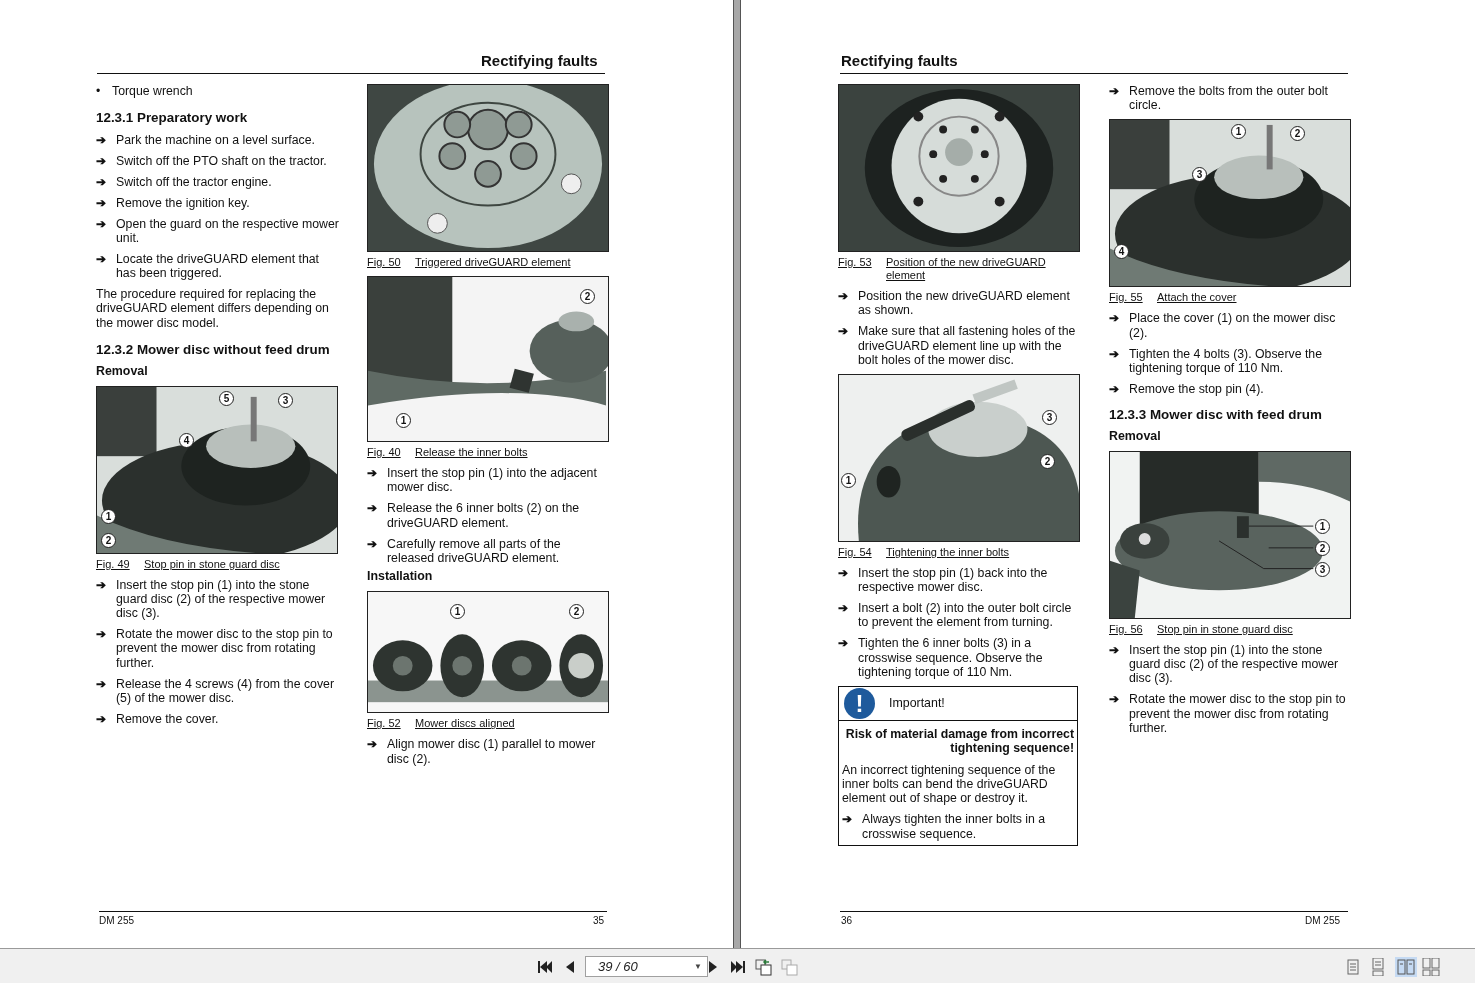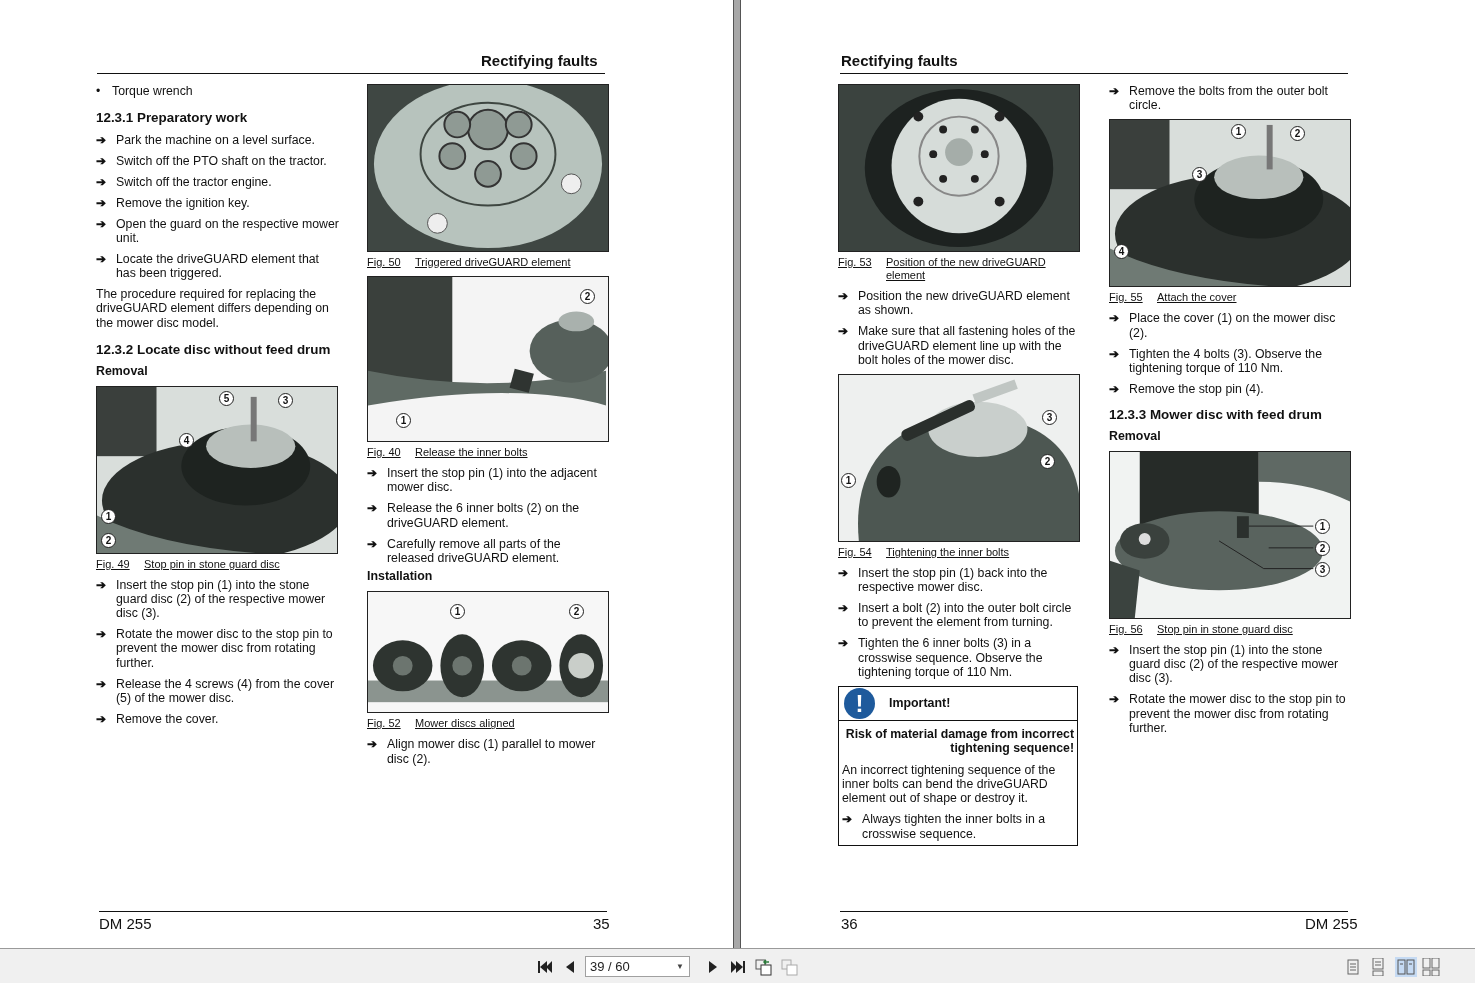--- a/index.html
+++ b/index.html
@@ -6,48 +6,48 @@
   html, body { width: 1475px; height: 983px; overflow: hidden; background: #ffffff; font-family: "Liberation Sans", sans-serif; color: #111; }
   .viewer { position: absolute; left: 0; top: 0; width: 1475px; height: 766px; background: #fff; }
   .page { position: absolute; top: 0; height: 948px; background: #fff; }
   .page-left { left: 0; width: 733px; }
   .page-right { left: 741px; width: 734px; }
   .gutter { position: absolute; left: 733px; top: 0; width: 8px; height: 948px; background: #a8a8a8; border-left: 1px solid #555; border-right: 1px solid #555; }
 
   .header-title { position: absolute; top: 52px; font-size: 15px; font-weight: bold; }
   .header-rule { position: absolute; top: 73px; height: 1px; background: #111; }
   .footer-rule { position: absolute; top: 911px; height: 1px; background: #111; }
-  .footer-text { position: absolute; top: 915px; font-size: 15px; }
+  .footer-text { position: absolute; top: 915px; font-size: 10px; }
 
   .col { position: absolute; font-size: 12.3px; line-height: 14.3px; }
   .step { position: relative; padding-left: 20px; margin-bottom: 6.7px; }
   .step .arrow { position: absolute; left: 0; top: 0; font-weight: bold; font-size: 12px; }
   .bullet { position: relative; padding-left: 16px; margin-bottom: 13px; }
   .bullet .dot { position: absolute; left: 0; top: 0; }
   .h2 { font-size: 13.4px; font-weight: bold; margin-bottom: 7px; }
   .h3 { font-size: 12.4px; font-weight: bold; margin-bottom: 7px; }
   .para { margin-bottom: 13px; }
 
   .fig { position: relative; border: 1px solid #222; overflow: hidden; }
   .fig svg { display: block; width: 100%; height: 100%; }
   .callout { position: absolute; width: 15px; height: 15px; border: 1.3px solid #222; border-radius: 50%; background: #fff; font-size: 10px; font-weight: bold; text-align: center; line-height: 13px; color: #111; }
   .caption { font-size: 11px; line-height: 13px; margin-top: 4px; margin-bottom: 7px; display: flex; text-decoration: underline; }
   .caption .num { width: 48px; flex-shrink: 0; }
 
   .notice { border: 1px solid #111; width: 240px; }
   .notice-head { display: flex; align-items: center; height: 34px; border-bottom: 1px solid #111; padding-left: 5px; }
   .notice-icon { width: 31px; height: 31px; border-radius: 50%; background: #1e5a9c; color: #fff; font-weight: bold; font-size: 24px; text-align: center; line-height: 31px; margin-right: 14px; }
-  .notice-title { font-weight: bold; font-size: 12.4px; }
+  .notice-title { font-weight: normal; font-size: 12.4px; }
   .notice-body { padding: 6px 3px 4px 3px; font-size: 12.3px; line-height: 14.3px; }
   .notice-body .bold { font-weight: bold; margin-bottom: 7px; text-align: right; }
   .notice-body .para { margin-bottom: 7px; }
 
   .toolbar { position: absolute; left: 0; top: 948px; width: 1475px; height: 35px; background: #f0f0f0; border-top: 1px solid #9a9a9a; }
   .tb-btn { position: absolute; top: 8px; width: 20px; height: 20px; display: flex; align-items: center; justify-content: center; font-size: 13px; color: #222; cursor: pointer; }
-  .page-box { position: absolute; left: 585px; top: 7px; width: 105px; height: 21px; background: #fff; border: 1px solid #a0a0a0; font-size: 13px; line-height: 19px; padding-left: 4px; color: #222; }
+  .page-box { position: absolute; left: 585px; top: 7px; width: 123px; height: 21px; background: #fff; border: 1px solid #a0a0a0; font-size: 13px; line-height: 19px; padding-left: 12px; color: #222; font-style: italic; }
   .page-box .caret { position: absolute; right: 5px; top: 0; font-size: 8px; color: #444; }
   .view-active { background: #c5daf3; }
 </style>
 </head>
 <body>
 
 <div class="viewer">
 
   <div class="page page-left">
     <div class="header-title" style="left:481px;">Rectifying faults</div>
@@ -56,21 +56,21 @@
     <div class="col" style="left:96px; top:84px; width:245px;">
       <div class="bullet"><span class="dot">•</span><span>Torque wrench</span></div>
       <div class="h2">12.3.1 Preparatory work</div>
       <div class="step"><span class="arrow">➔</span><span>Park the machine on a level surface.</span></div>
       <div class="step"><span class="arrow">➔</span><span>Switch off the PTO shaft on the tractor.</span></div>
       <div class="step"><span class="arrow">➔</span><span>Switch off the tractor engine.</span></div>
       <div class="step"><span class="arrow">➔</span><span>Remove the ignition key.</span></div>
       <div class="step"><span class="arrow">➔</span><span>Open the guard on the respective mower unit.</span></div>
       <div class="step"><span class="arrow">➔</span><span>Locate the driveGUARD element that has been triggered.</span></div>
       <div class="para">The procedure required for replacing the driveGUARD element differs depending on the mower disc model.</div>
-      <div class="h2">12.3.2 Locate disc without feed drum</div>
+      <div class="h2">12.3.2 Mower disc without feed drum</div>
       <div class="h3">Removal</div>
       <div class="fig" style="width:242px; height:168px;">
         <svg viewBox="0 0 242 168" preserveAspectRatio="none">
           <rect width="242" height="168" fill="#d9dedb"></rect>
           <rect x="0" y="0" width="60" height="70" fill="#3a3f3c"></rect>
           <ellipse cx="130" cy="115" rx="125" ry="60" fill="#2b302d"></ellipse>
           <ellipse cx="150" cy="80" rx="65" ry="40" fill="#1e2320"></ellipse>
           <ellipse cx="155" cy="60" rx="45" ry="22" fill="#b8bfbb"></ellipse>
           <rect x="155" y="10" width="6" height="45" fill="#777"></rect>
           <path d="M0,130 Q60,160 160,168 L0,168 Z" fill="#6f7a74"></path>

